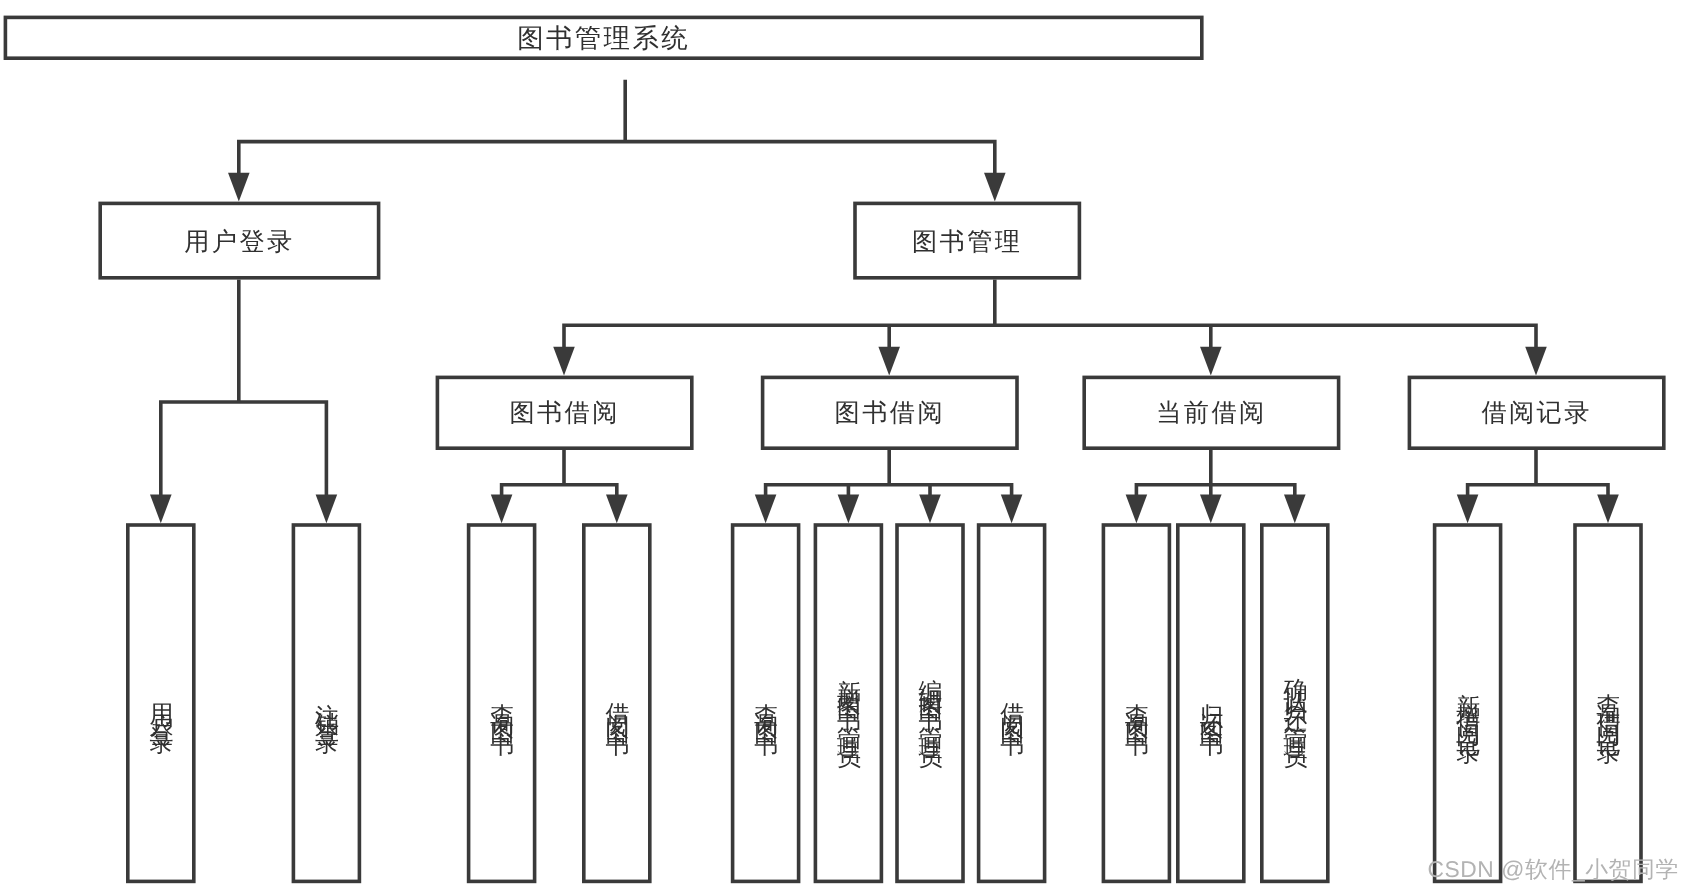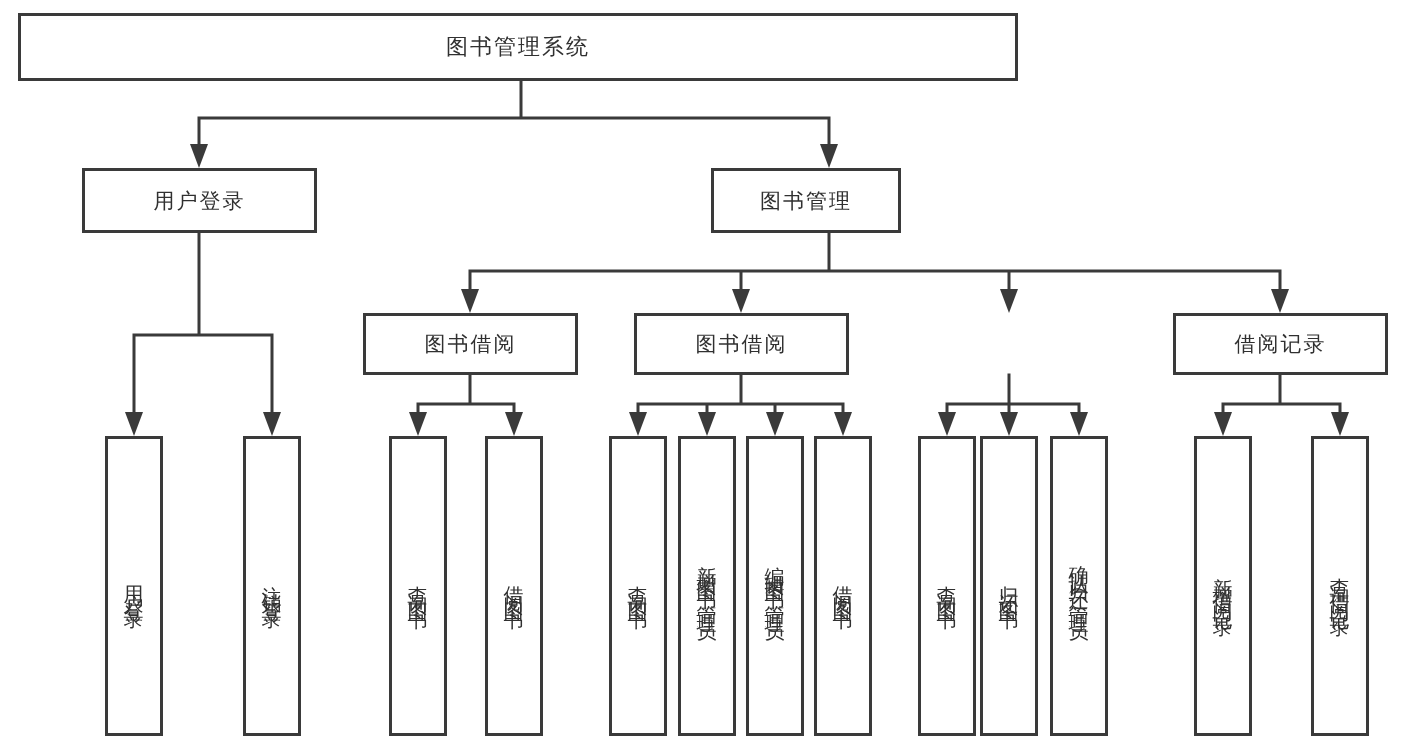--- a/index.html
+++ b/index.html
@@ -17,21 +17,21 @@
     display:flex;align-items:center;justify-content:center;
   }
   .h-label{font-size:21px;letter-spacing:2px;white-space:nowrap;}
   .root-box .h-label{font-size:22px;}
   .v-label{
     writing-mode:vertical-rl;text-orientation:mixed;
     font-size:20px;line-height:1;letter-spacing:8px;
     max-height:284px;
   }
   
-  .root-box{left:18px;top:13px;width:1000px;height:68px;}
+  .root-box{left:3px;top:13px;width:1000px;height:37px;}
   .n-user-login{left:82px;top:168px;width:235px;height:65px;}
   .n-book-mgmt{left:711px;top:168px;width:190px;height:65px;}
   .n-new-book{left:363px;top:313px;width:215px;height:62px;}
   .n-book-borrow{left:634px;top:313px;width:215px;height:62px;}
   .n-cur-borrow{left:902px;top:313px;width:215px;height:62px;}
   .n-borrow-rec{left:1173px;top:313px;width:215px;height:62px;}
   .leaf{top:436px;height:300px;width:58px;}
   .l-ul-login{left:105px;}   .l-ul-logout{left:243px;}
   .l-nb-query{left:389px;}   .l-nb-borrow{left:485px;}
   .l-bb-query{left:609px;}   .l-bb-add{left:678px;}
@@ -91,20 +91,23 @@
   <div class="box n-book-mgmt">
     <span class="h-label">图书管理</span>
   </div>
 
   <div class="box n-new-book">
     <span class="h-label">图书借阅</span>
   </div>
   <div class="box n-book-borrow">
     <span class="h-label">图书借阅</span>
   </div>
+  <div class="box n-cur-borrow">
+    <span class="h-label">当前借阅</span>
+  </div>
   <div class="box n-borrow-rec">
     <span class="h-label">借阅记录</span>
   </div>
 
   <div class="box leaf l-ul-login">
     <span class="v-label">用户登录</span>
   </div>
   <div class="box leaf l-ul-logout">
     <span class="v-label">注销登录</span>
   </div>
@@ -139,14 +142,15 @@
     <span class="v-label">确认归还（管理员）</span>
   </div>
 
   <div class="box leaf l-br-add">
     <span class="v-label">新增借阅记录</span>
   </div>
   <div class="box leaf l-br-query">
     <span class="v-label">查询借阅记录</span>
   </div>
 
+  <div class="watermark">CSDN @软件_小贺同学</div>
 
 </div>
 
 </body></html>

